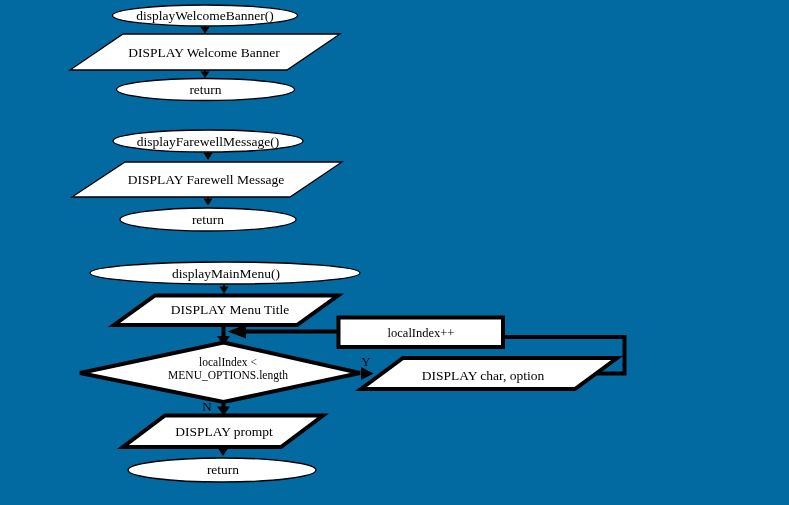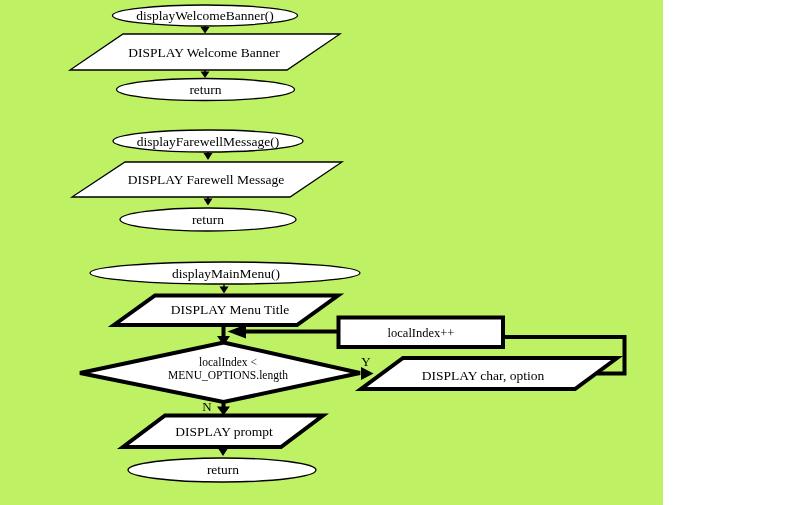--- a/index.html
+++ b/index.html
@@ -2,23 +2,23 @@
 <html><head>
 <meta charset="utf-8">
 <style>
   html, body {
     margin: 0;
     padding: 0;
     background: #ffffff;
   }
   .canvas {
     position: relative;
-    width: 663px;
+    width: 789px;
     height: 505px;
-    background: #bef264;
+    background: #0369a1;
     overflow: hidden;
   }
   svg {
     position: absolute;
     left: 0;
     top: 0;
   }
   .shape-thin {
     fill: #ffffff;
     stroke: #000000;

